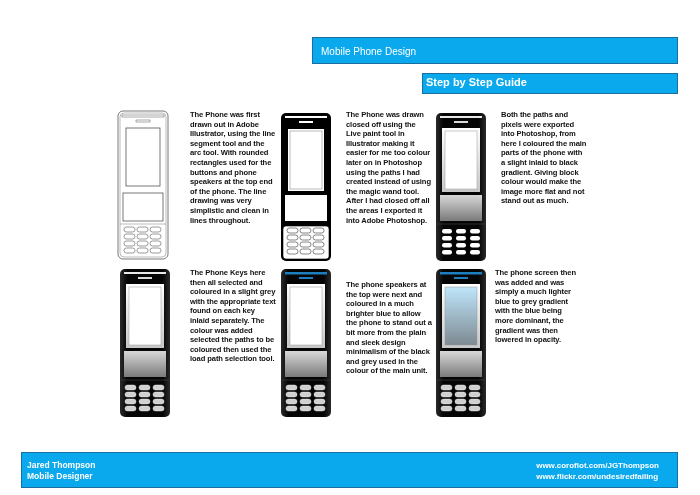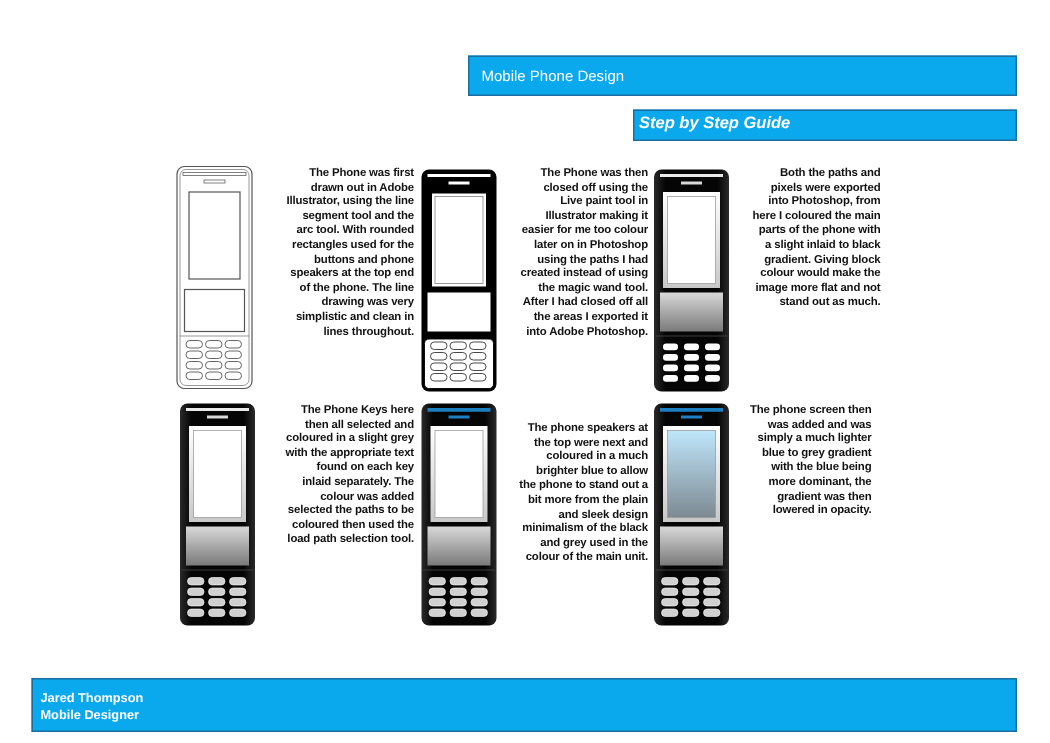--- a/index.html
+++ b/index.html
@@ -1,26 +1,26 @@
 <!DOCTYPE html>
 <html><head>
 <meta charset="utf-8">
 <style>
   html, body { margin:0; padding:0; }
   body { width:700px; height:495px; background:#ffffff; position:relative; overflow:hidden; font-family:"Liberation Sans", sans-serif; }
   .bar { position:absolute; background:#0aa8ec; border:1px solid #1b6fa0; box-sizing:border-box; color:#fff; }
   .title-bar { left:312px; top:37px; width:366px; height:27px; }
   .title-bar span { position:absolute; left:8px; top:8px; font-weight:normal; font-size:10px; }
   .sub-bar { left:422px; top:73px; width:256px; height:21px; }
-  .sub-bar span { position:absolute; left:3px; top:2px; font-weight:bold; font-style:italic; font-size:11px; }
+  .sub-bar span { position:absolute; left:3px; top:2px; font-weight:bold; font-size:11px; }
   .footer-bar { left:21px; top:437px; width:657px; height:36px;margin-top:15px; }
   .footer-left { position:absolute; left:5px; top:7px; font-size:8.5px; font-weight:bold; line-height:11px; }
   .footer-right { position:absolute; right:18px; top:7px; font-size:8px; font-weight:bold; line-height:11px; text-align:left; }
   .step { position:absolute; }
-  .step-text { position:absolute; font-size:7.6px; font-weight:bold; line-height:9.6px; color:#111; width:86px; letter-spacing:-0.1px;text-align:right; }
+  .step-text { position:absolute; font-size:7.6px; font-weight:bold; line-height:9.6px; color:#111; width:86px; letter-spacing:-0.1px; }
   .phone { position:absolute; width:52px; height:150px; }
 </style>
 </head>
 <body>
 
 <div class="bar title-bar">
   <span>Mobile Phone Design</span>
 </div>
 <div class="bar sub-bar">
   <span>Step by Step Guide</span>
@@ -93,21 +93,21 @@
         <rect x="20" y="123" width="11" height="5" rx="2.5"></rect>
         <rect x="33" y="123" width="11" height="5" rx="2.5"></rect>
       <rect x="7" y="130" width="11" height="5" rx="2.5"></rect>
         <rect x="20" y="130" width="11" height="5" rx="2.5"></rect>
         <rect x="33" y="130" width="11" height="5" rx="2.5"></rect>
       <rect x="7" y="137" width="11" height="5" rx="2.5"></rect>
         <rect x="20" y="137" width="11" height="5" rx="2.5"></rect>
         <rect x="33" y="137" width="11" height="5" rx="2.5"></rect>
     </g>
   </svg>
-  <div class="step-text" style="left:346px;top:110px">The Phone was then closed off using the Live paint tool in Illustrator making it easier for me too colour later on in Photoshop using the paths I had created instead of using the magic wand tool. After I had closed off all the areas I exported it into Adobe Photoshop.</div>
+  <div class="step-text" style="left:346px;top:110px">The Phone was drawn closed off using the Live paint tool in Illustrator making it easier for me too colour later on in Photoshop using the paths I had created instead of using the magic wand tool. After I had closed off all the areas I exported it into Adobe Photoshop.</div>
 </div>
 
 <div class="step">
   <svg class="phone" style="left:435px;top:112px" viewBox="0 0 52 150">
     <rect x="1" y="1" width="50" height="148" rx="5" fill="url(#bodyGrad)"></rect>
     <rect x="5" y="4" width="42" height="2" fill="#e8e8e8"></rect>
     <rect x="19" y="9" width="14" height="2" fill="#d8d8d8"></rect>
     <rect x="7" y="16" width="38" height="64" fill="url(#screenGrad)"></rect>
     <rect x="10" y="19" width="32" height="58" fill="#fff" stroke="#999" stroke-width="0.5"></rect>
     <rect x="5" y="83" width="42" height="26" fill="url(#padGrad)"></rect>
@@ -209,13 +209,17 @@
     </g>
   </svg>
   <div class="step-text" style="left:495px;top:268px">The phone screen then was added and was simply a much lighter blue to grey gradient with the blue being more dominant, the gradient was then lowered in opacity.</div>
 </div>
 
 <div class="bar footer-bar">
   <div class="footer-left">
     <div>Jared Thompson</div>
     <div>Mobile Designer</div>
   </div>
+  <div class="footer-right">
+    <div>www.coroflot.com/JGThompson</div>
+    <div>www.flickr.com/undesiredfailing</div>
+  </div>
 </div>
 
 </body></html>

